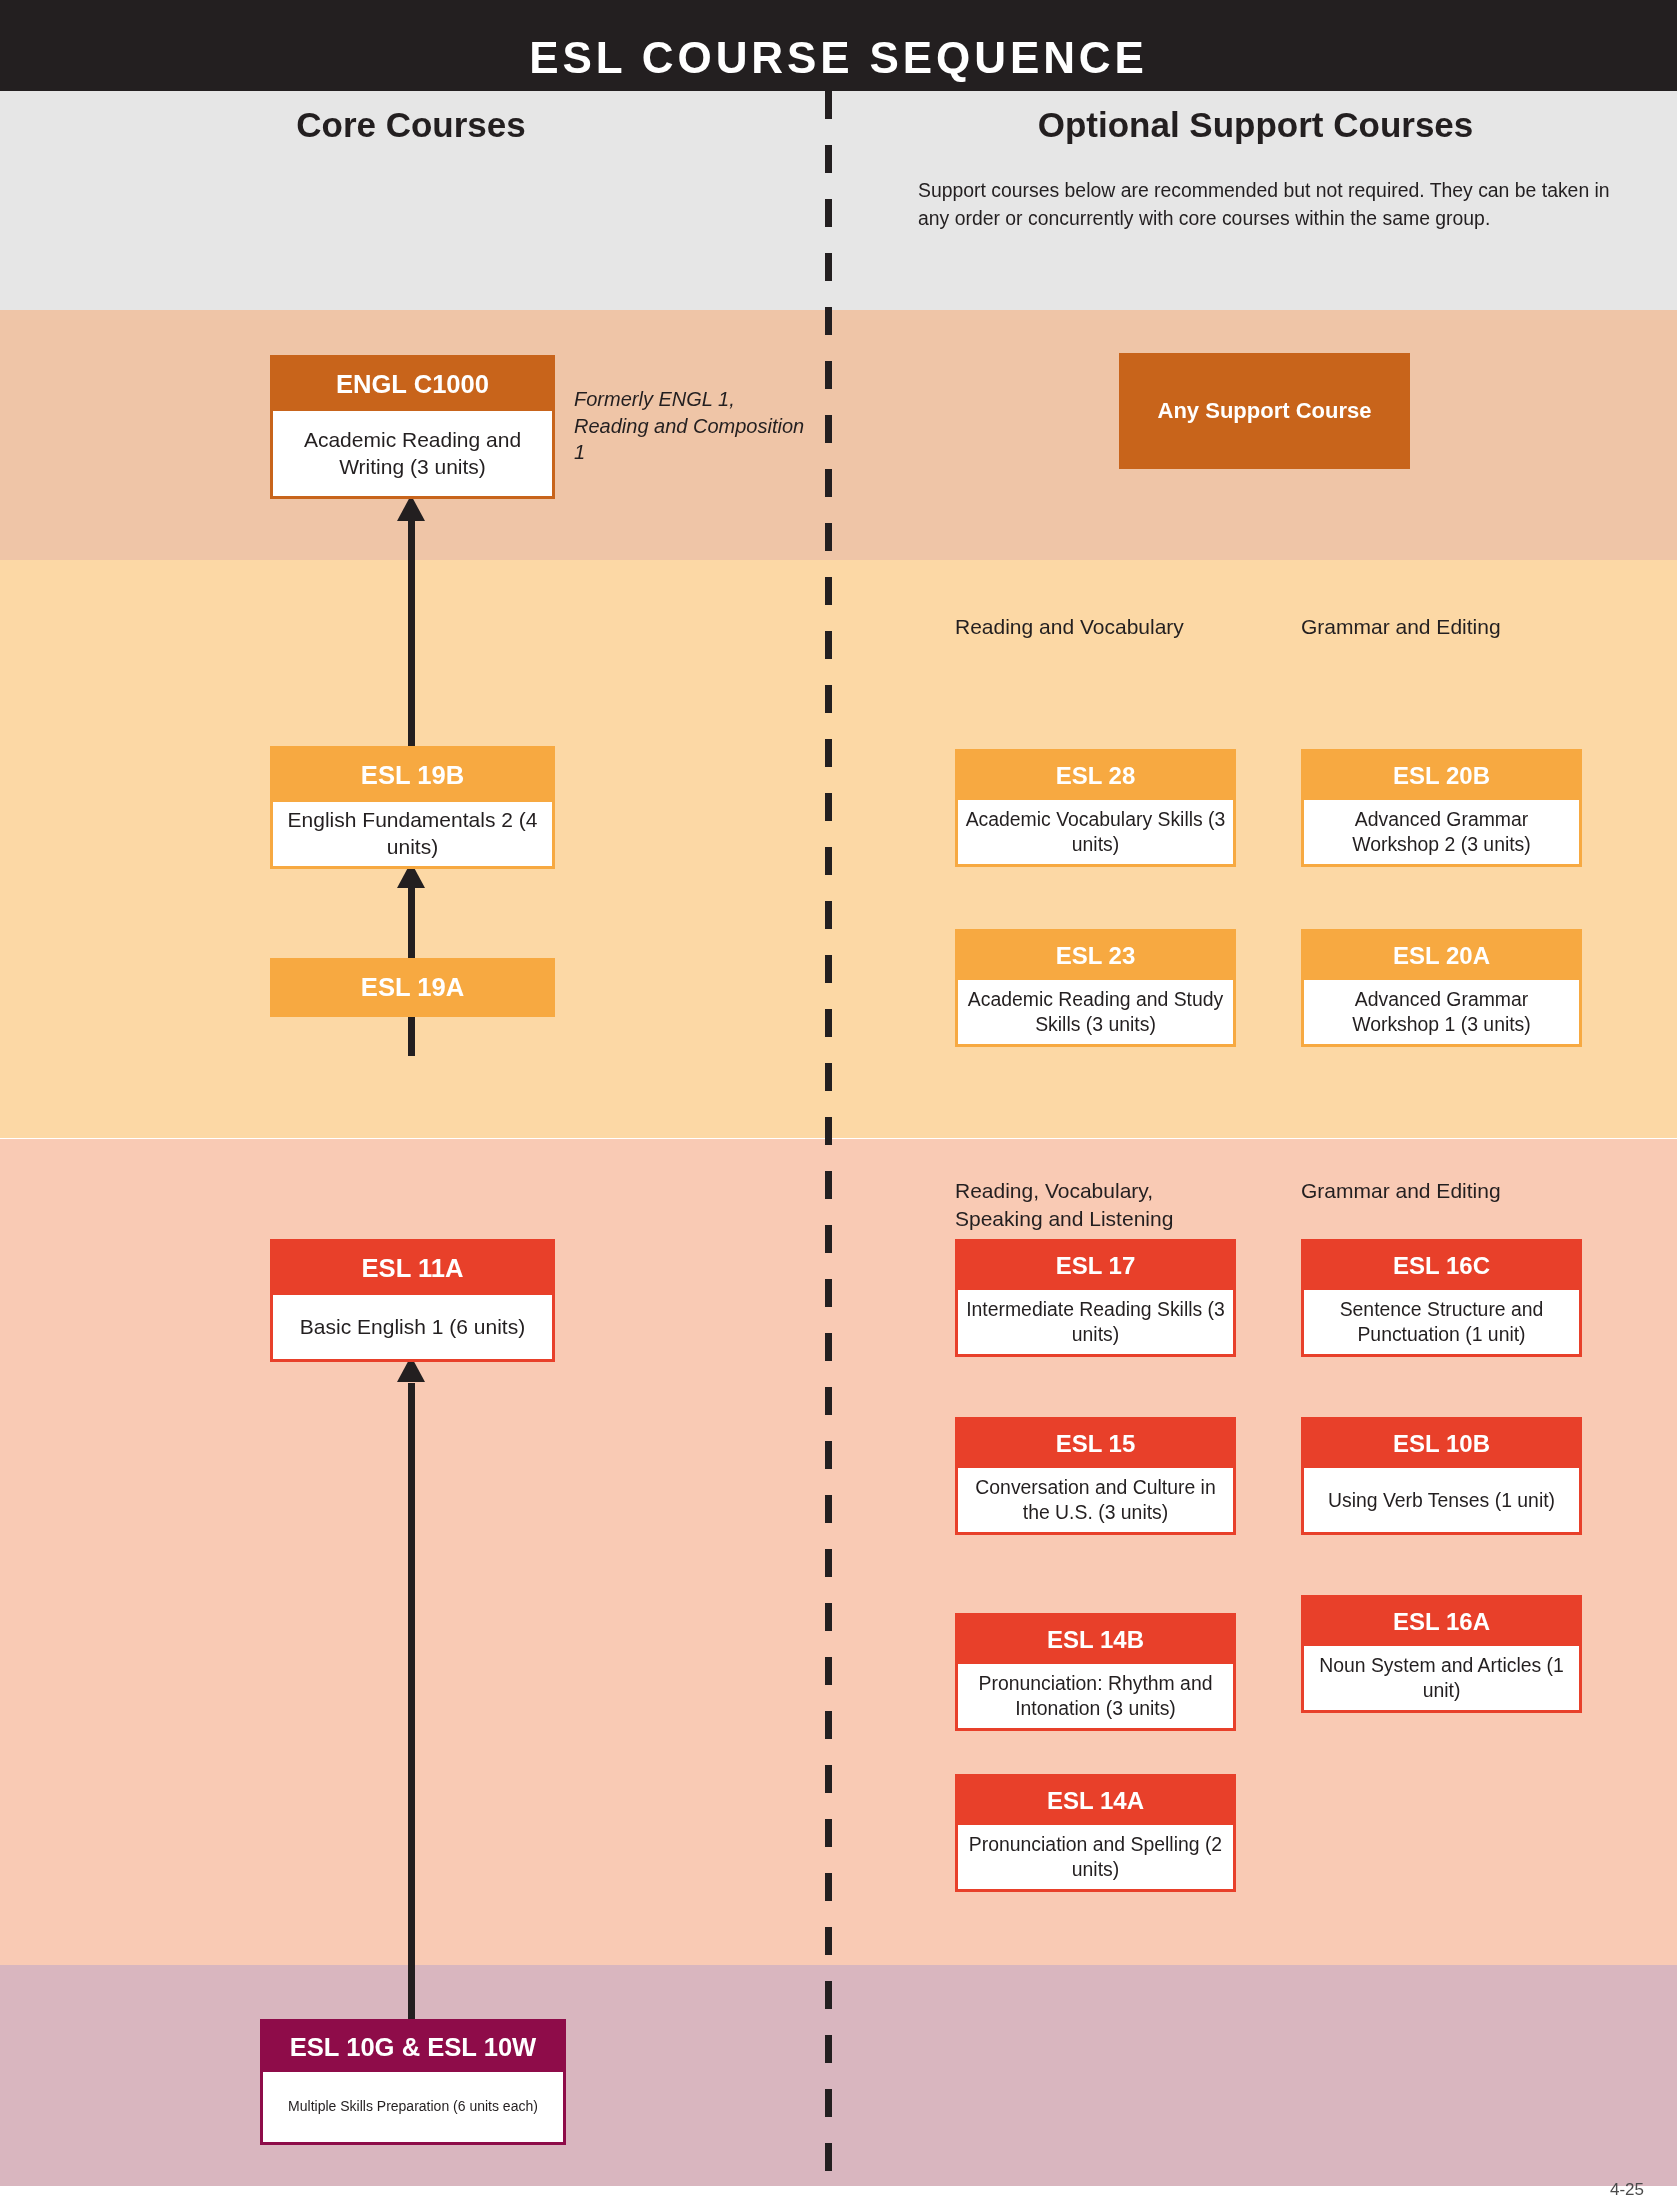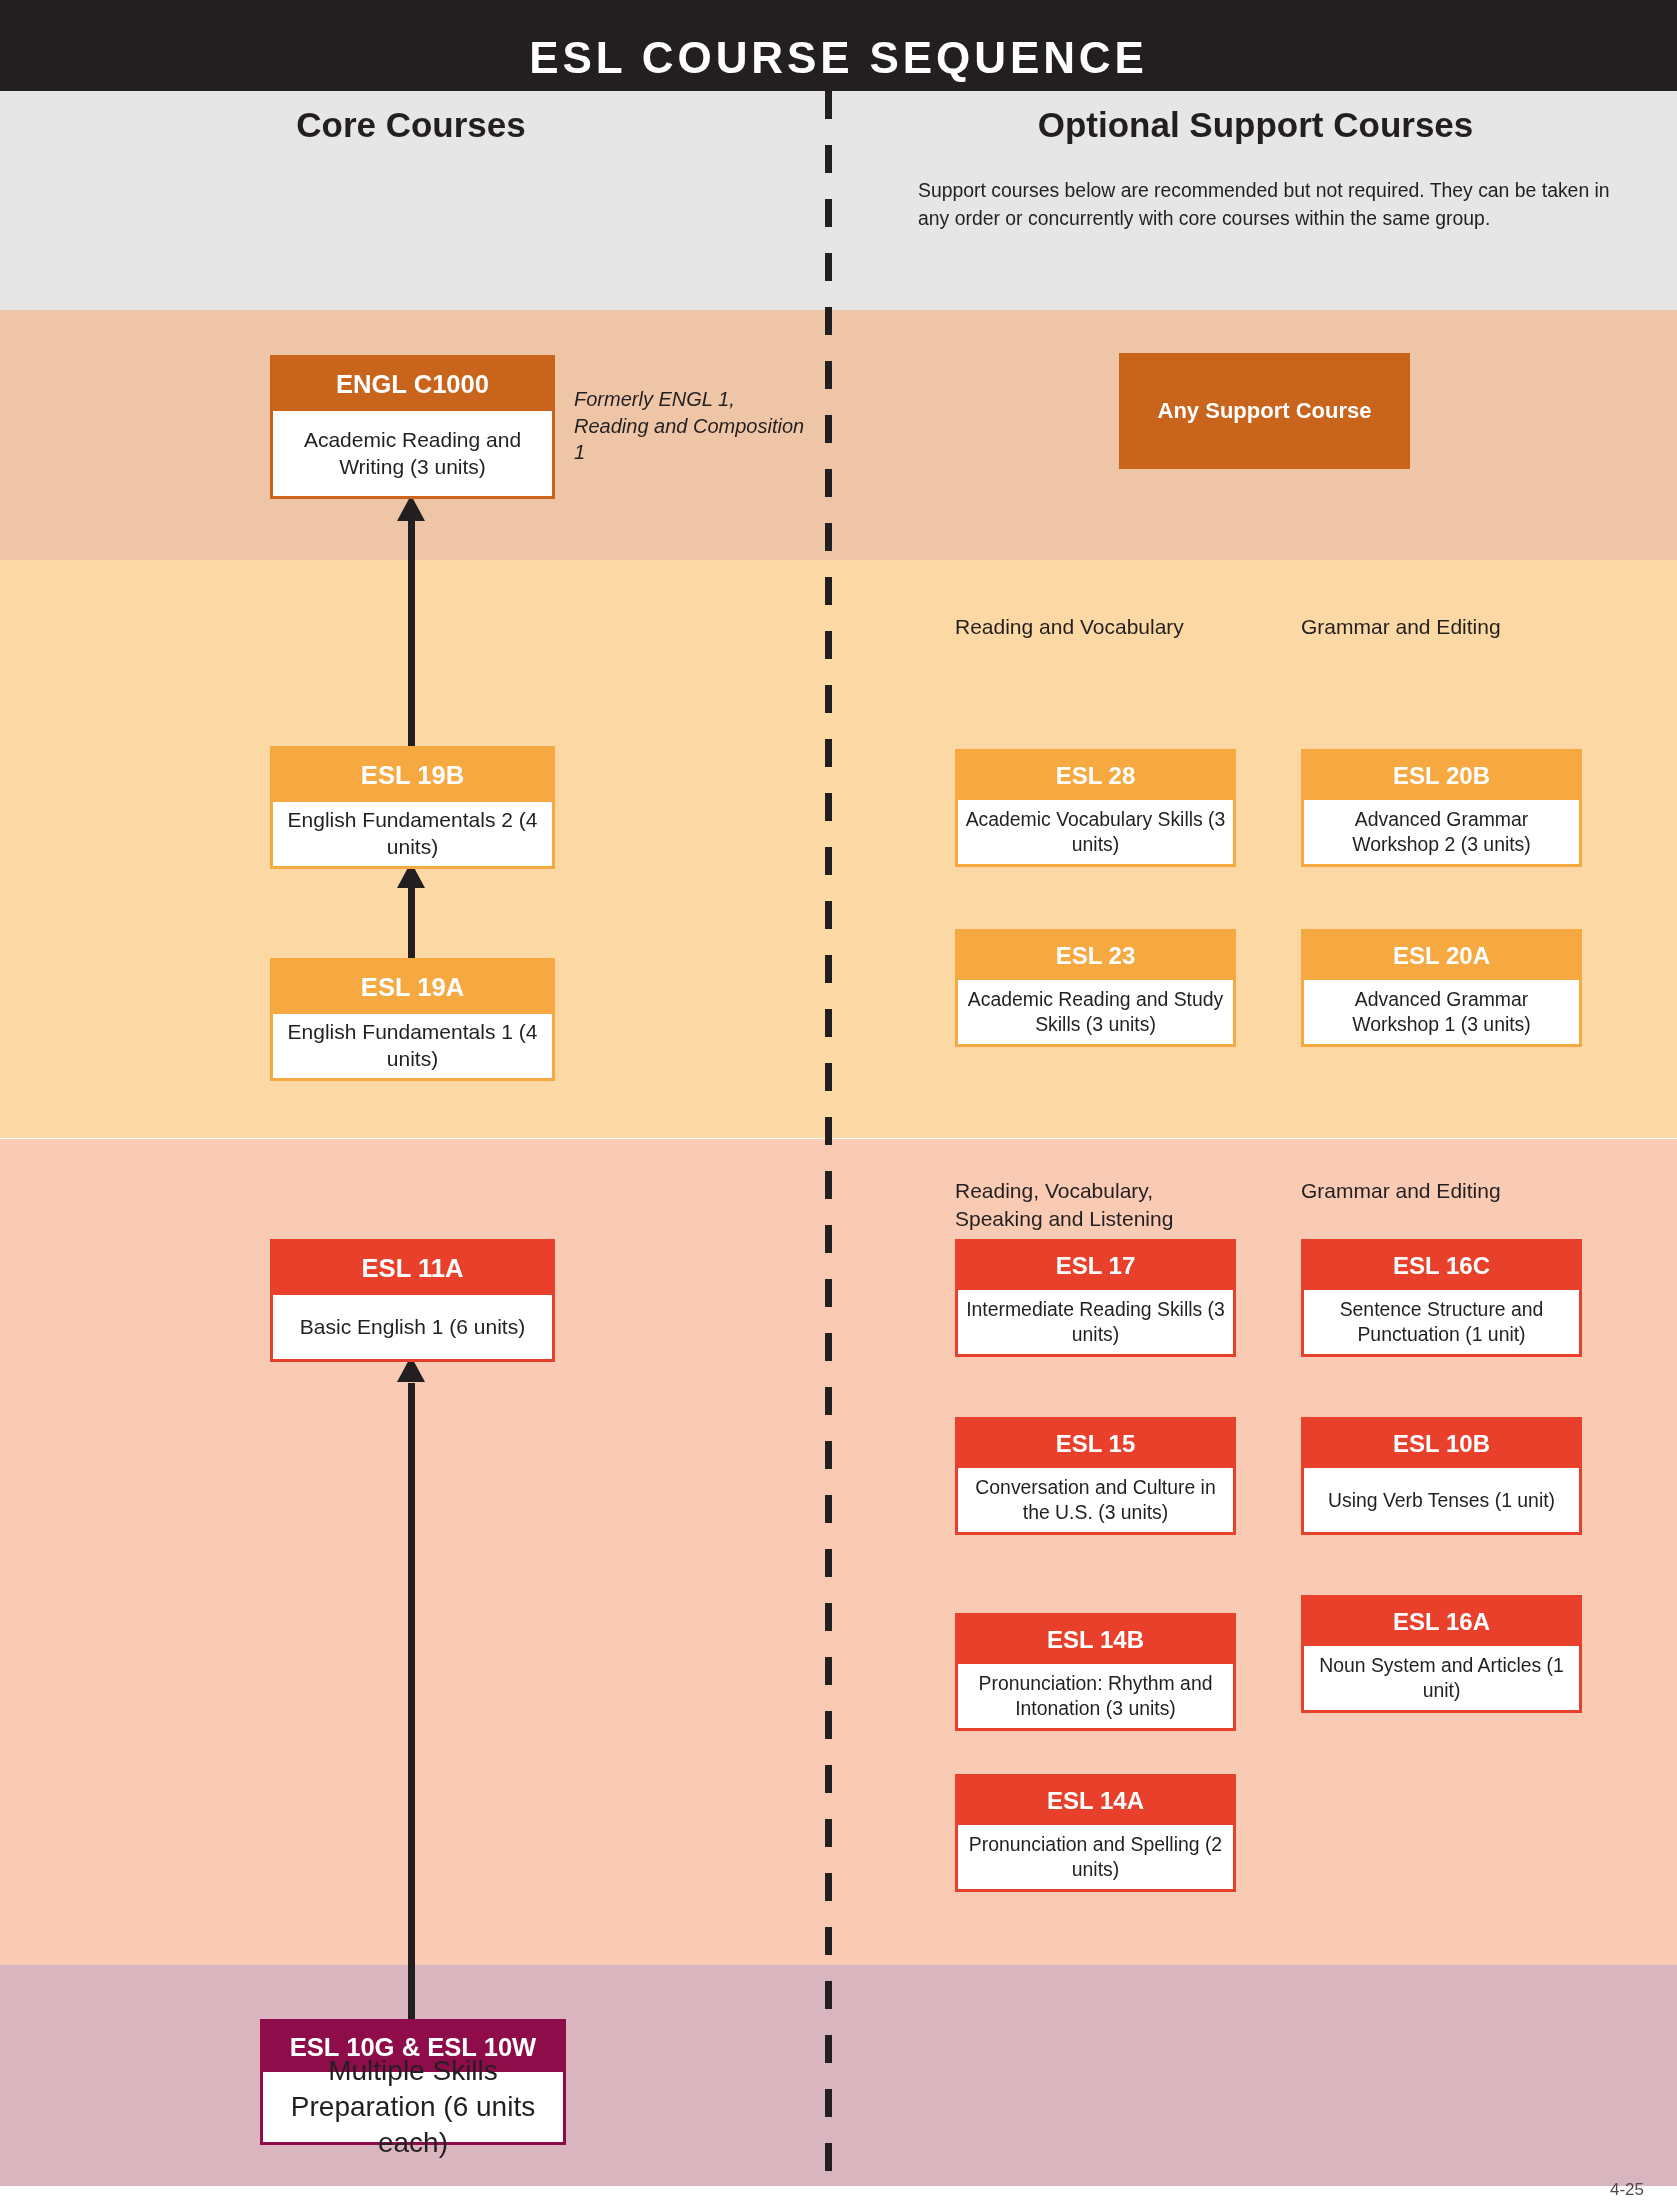--- a/index.html
+++ b/index.html
@@ -83,21 +83,21 @@
   .yellow-core{border:3.1px solid #f7a941;}
   .yellow-core .hdr{background:#f7a941;}
 
   
   .red-core{border:3.1px solid #e8402a;}
   .red-core .hdr{background:#e8402a;}
 
   
   #box-esl10{top:2019px;left:260px;width:306px;border:3.9px solid #8e0c49;}
   #box-esl10 .hdr{background:#8e0c49;height:50px;font-size:25.6px;}
-  #box-esl10 .body{height:70px;font-size:28px;}
+  #box-esl10 .body{height:70px;font-size:14px;}
 
   
   .sup-box{width:281px;}
   .sup-box .hdr{height:48px;font-size:24px;}
   .sup-box .body{height:64px;font-size:19.4px;padding:0 6.2px;}
   .col-a{left:955px;}
   .sup-yellow{border:3.1px solid #f7a941;}
   .sup-yellow .hdr{background:#f7a941;}
   .sup-red{border:3.1px solid #e8402a;}
   .sup-red .hdr{background:#e8402a;}
@@ -164,21 +164,20 @@
 
   <div id="formerly">Formerly ENGL 1, Reading and Composition 1</div>
 
   <div class="course core-box yellow-core" style="top:746px;">
     <div class="hdr">ESL 19B</div>
     <div class="body">English Fundamentals 2 (4 units)</div>
   </div>
 
   <div class="course core-box yellow-core" style="top:958px;">
     <div class="hdr">ESL 19A</div>
-    <div class="body">English Fundamentals 1 (4 units)</div>
   </div>
 
   <div class="course core-box red-core" style="top:1239px;">
     <div class="hdr">ESL 11A</div>
     <div class="body">Basic English 1 (6 units)</div>
   </div>
 
   <div class="course" id="box-esl10">
     <div class="hdr">ESL 10G &amp; ESL 10W</div>
     <div class="body">Multiple Skills Preparation (6 units each)</div>

